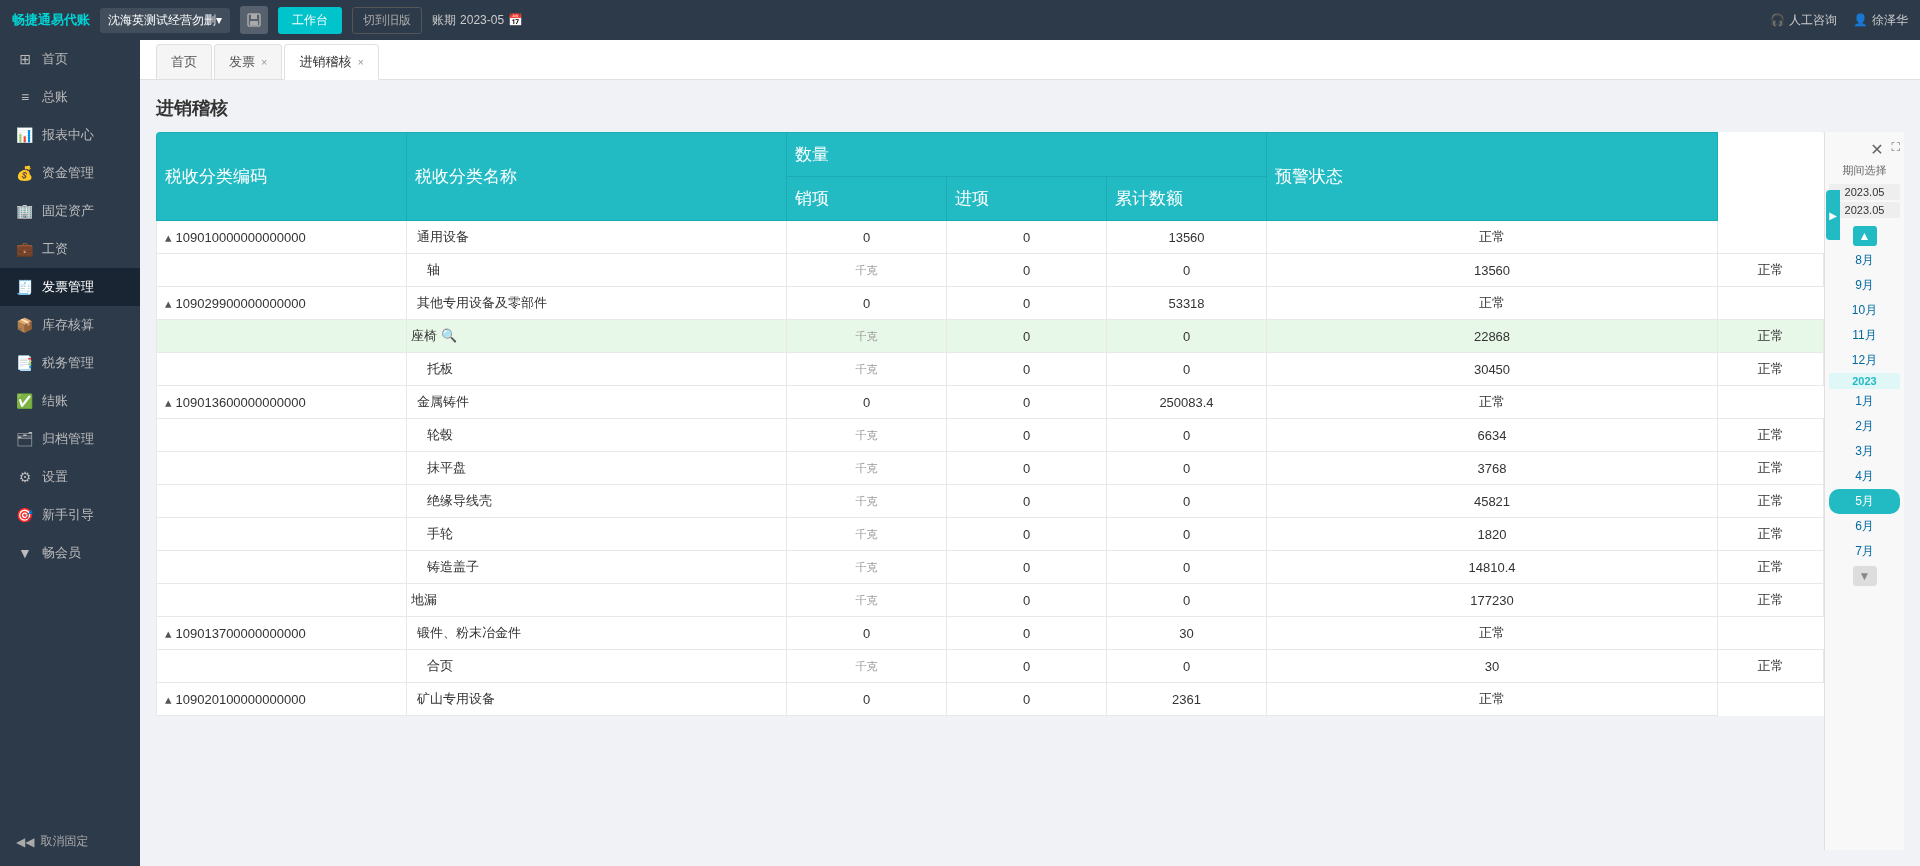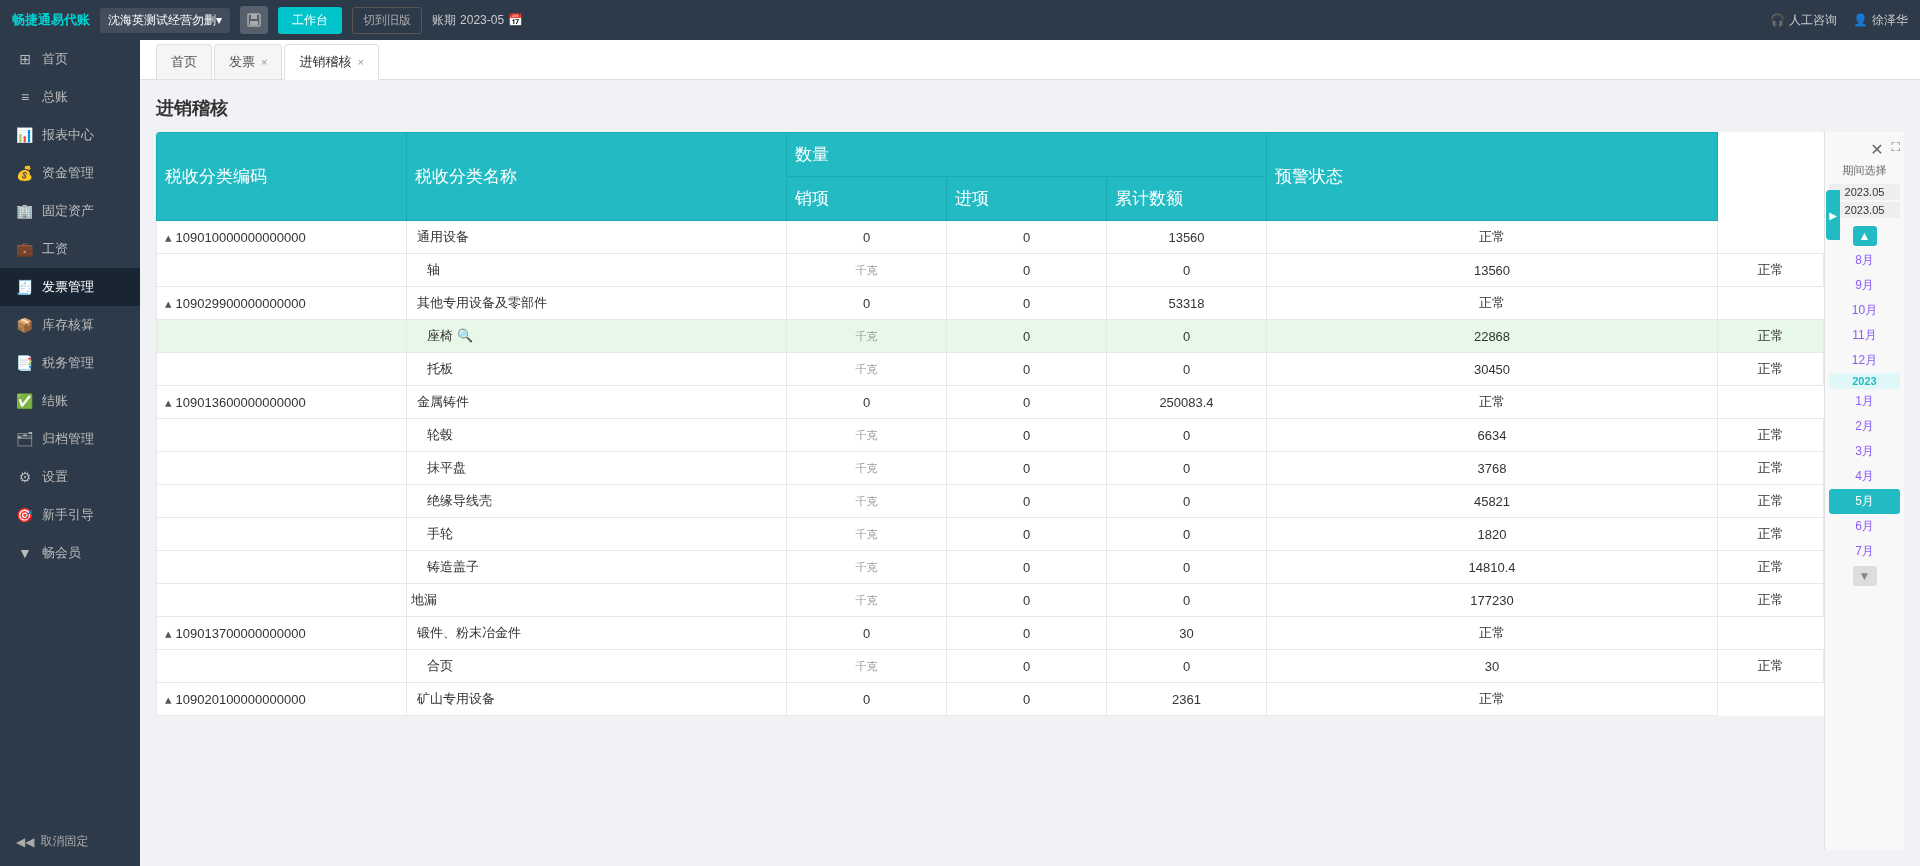--- a/index.html
+++ b/index.html
@@ -56,22 +56,22 @@
     th { padding: 10px 8px; text-align: left; font-weight: normal; font-size: 17px; border: 1px solid #1aabb4; }
     td { padding: 7px 10px; text-align: center; font-size: 13px; border: 1px solid #e8e8e8; color: #333; }
     tbody tr.highlighted { background: #e8f8e8; }
     tbody tr.group-row { background: #fff; }
     tbody tr.child-row td:first-child { padding-left: 20px; }
     .collapse-icon { color: #555; cursor: pointer; margin-right: 4px; }
     .status-normal { color: #333; }
 
     
     .right-panel { width: 80px; background: #f8f8f8; border-left: 1px solid #e0e0e0; display: flex; flex-direction: column; align-items: center; padding: 8px 4px; font-size: 12px; flex-shrink: 0; }
-    .period-item { padding: 4px 8px; cursor: pointer; color: #8b5cf6; font-size: 12px; text-align: center; width: 100%; }
-    .period-item.active { background: #22bbc4; color: #fff; border-radius: 3px; }
+    .period-item { padding: 4px 8px; cursor: pointer; color: #0369a1; font-size: 12px; text-align: center; width: 100%; }
+    .period-item.active { background: #22bbc4; color: #fff; border-radius: 10px; }
     .period-item.year-label { color: #22bbc4; font-weight: bold; background: #e0f7f8; border-radius: 2px; font-size: 11px; padding: 2px 6px; }
     .panel-collapse { position: absolute; right: 76px; top: 60px; width: 16px; height: 50px; background: #22bbc4; border-radius: 4px 0 0 4px; display: flex; align-items: center; justify-content: center; color: #fff; cursor: pointer; font-size: 12px; }
     .right-close { font-size: 16px; cursor: pointer; color: #666; align-self: flex-end; }
     .right-maximize { font-size: 12px; cursor: pointer; color: #666; margin-left: 4px; }
     .right-header { display: flex; justify-content: flex-end; width: 100%; gap: 4px; margin-bottom: 4px; }
     .scroll-up, .scroll-down { width: 24px; height: 20px; background: #ddd; border-radius: 3px; display: flex; align-items: center; justify-content: center; cursor: pointer; color: #888; font-size: 12px; margin: 2px 0; }
     .scroll-up.active { background: #22bbc4; color: #fff; }
 
     
     .main-content { display: flex; flex: 1; overflow: hidden; }
@@ -244,21 +244,21 @@
           <span class="collapse-icon">▴</span>109029900000000000
         </td>
         <td style="text-align:left;">其他专用设备及零部件</td>
         <td>0</td>
         <td>0</td>
         <td>53318</td>
         <td class="status-normal">正常</td>
       </tr>
                     <tr class="highlighted child-row">
         <td></td>
-        <td style="text-align:left;padding-left:20px;">座椅<span style="color:#aaa;cursor:pointer;margin-left:4px;">🔍</span></td>
+        <td style="text-align:left;padding-left:4px;">座椅<span style="color:#aaa;cursor:pointer;margin-left:4px;">🔍</span></td>
         <td style="font-size:11px;color:#999;">千克</td>
         <td>0</td>
         <td>0</td>
         <td>22868</td>
         <td class="status-normal">正常</td>
       </tr>
                     <tr class="child-row">
         <td></td>
         <td style="text-align:left;padding-left:20px;">托板</td>
         <td style="font-size:11px;color:#999;">千克</td>

